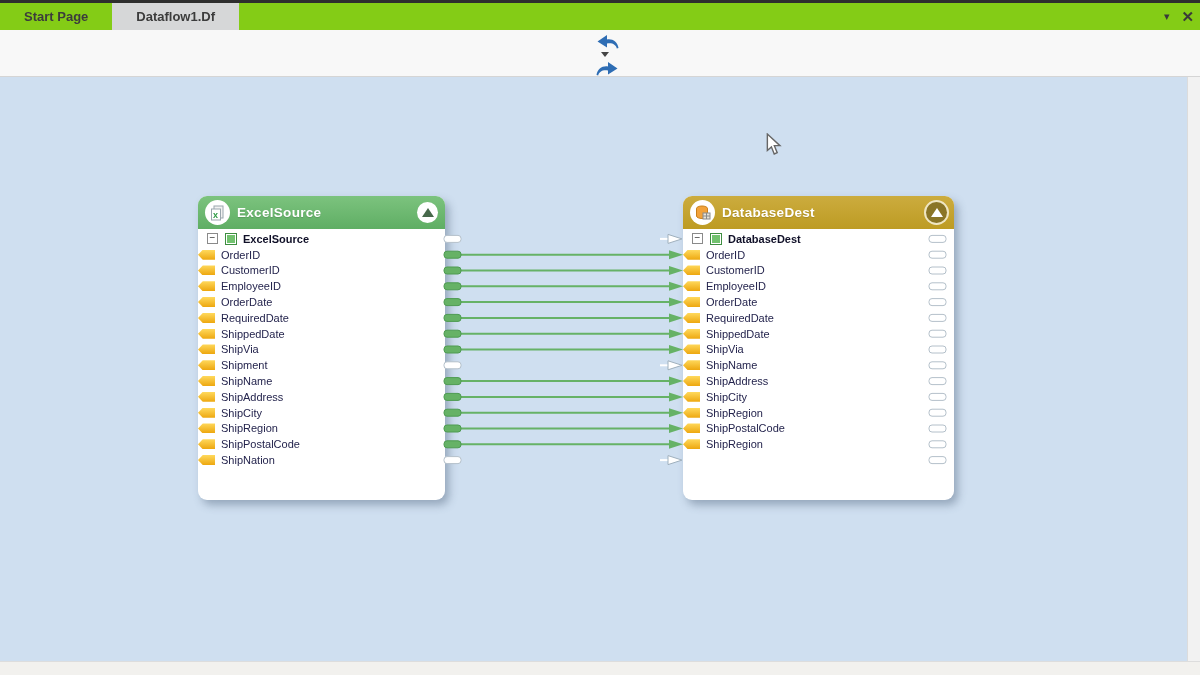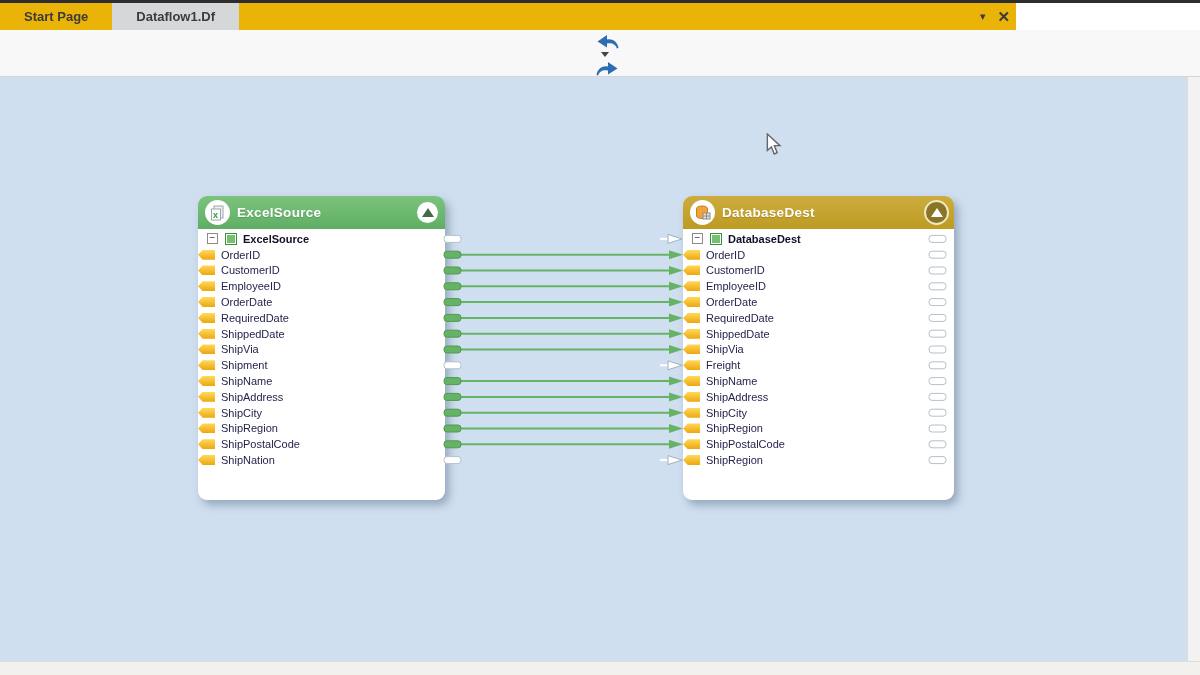--- a/index.html
+++ b/index.html
@@ -3,21 +3,21 @@
 <meta charset="utf-8">
 <style>
   html,body{margin:0;padding:0;}
   body{width:1200px;height:675px;overflow:hidden;font-family:"Liberation Sans",sans-serif;background:#fff;position:relative;}
   .app{position:absolute;inset:0;}
 
   
   .top-strip{position:absolute;left:0;top:0;width:1200px;height:3px;background:#2e2e2e;}
 
   
-  .tabbar{position:absolute;left:0;top:3px;width:1016px;height:27px;background:#eab308;display:flex;align-items:stretch;}
+  .tabbar{position:absolute;left:0;top:3px;width:1200px;height:27px;background:#84cc16;display:flex;align-items:stretch;}
   .tab{display:flex;align-items:center;padding:0 24px;font-size:13px;font-weight:700;color:#3c3c3c;cursor:default;}
   .tab.active{background:#d6d7d8;}
   .tab-controls{position:absolute;right:6px;top:0;height:27px;display:flex;align-items:center;gap:12px;color:#3a3a3a;}
   .tab-caret{font-size:11px;line-height:1;}
   .tab-close{font-size:15px;font-weight:700;line-height:1;}
 
   
   .toolbar{position:absolute;left:0;top:30px;width:1200px;height:47px;background:#f8f8f8;border-bottom:1px solid #d5d5d5;display:flex;align-items:center;padding-left:14px;box-sizing:border-box;flex-direction:column;}
   .tb-btn{display:flex;align-items:center;justify-content:center;padding:3px 4px;border-radius:3px;}
   .tb-caret{margin:0 6px 0 2px;display:flex;align-items:center;}
@@ -329,24 +329,20 @@
             <span class="tag-icon"></span>
             <span class="row-label">RequiredDate</span>
           </div>
           <div class="row field-row">
             <span class="tag-icon"></span>
             <span class="row-label">ShippedDate</span>
           </div>
           <div class="row field-row">
             <span class="tag-icon"></span>
             <span class="row-label">ShipVia</span>
-          </div>
-          <div class="row field-row">
-            <span class="tag-icon"></span>
-            <span class="row-label">Freight</span>
           </div>
           <div class="row field-row">
             <span class="tag-icon"></span>
             <span class="row-label">ShipName</span>
           </div>
           <div class="row field-row">
             <span class="tag-icon"></span>
             <span class="row-label">ShipAddress</span>
           </div>
           <div class="row field-row">

